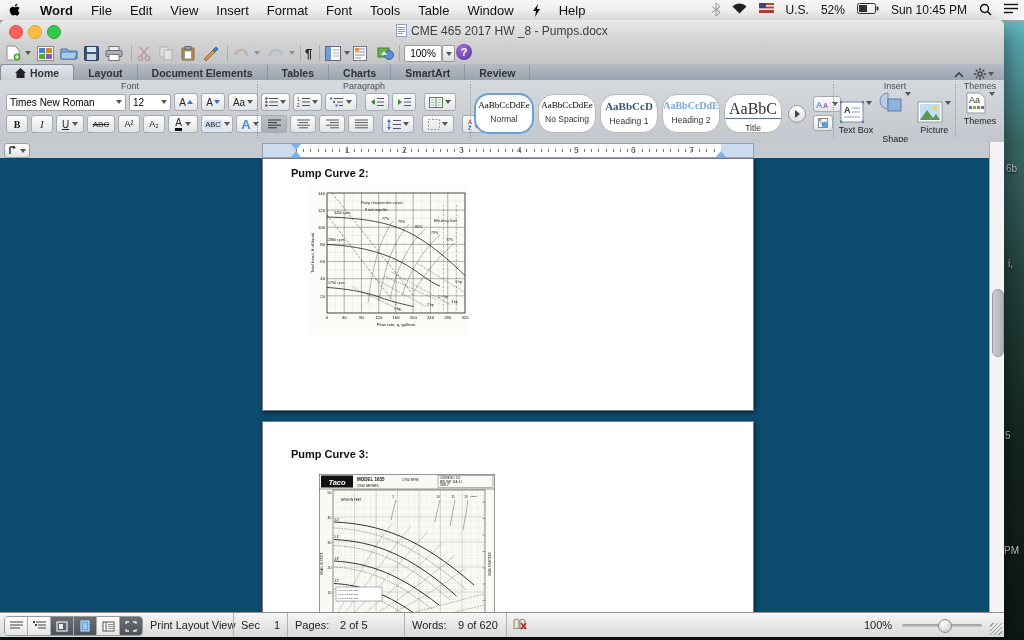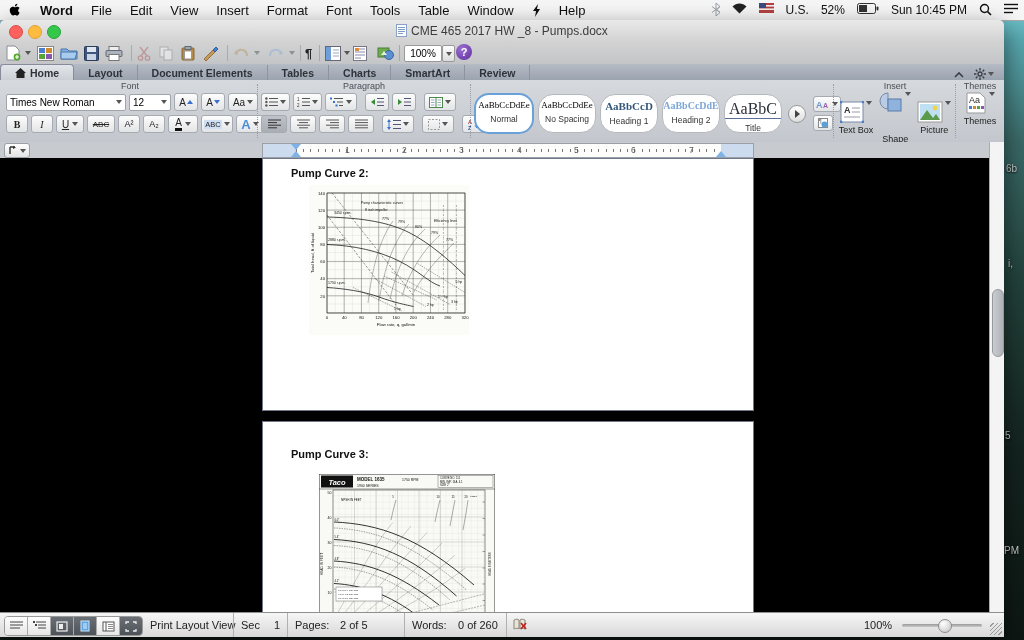--- a/index.html
+++ b/index.html
@@ -57,21 +57,21 @@
   
   #rulerrow{left:0;top:122px;width:1004px;height:16px;background:#c7cacf;border-bottom:1px solid #9aa0a8;}
   #tabsel{left:4px;top:1px;width:24px;height:13px;background:linear-gradient(#fff,#e2e2e2);border:1px solid #9aa0a8;border-radius:3px;display:flex;align-items:center;justify-content:center;gap:2px;}
   #ruler{left:262px;top:1px;width:490px;height:13px;background:#fdfdfc;border:1px solid #9aa0a8;}
   .rmargin{position:absolute;top:0;height:13px;background:#ccdcee;}
   #rticks{position:absolute;left:33px;top:5px;width:424px;height:3px;
     background-image:repeating-linear-gradient(90deg,#777 0 1px,transparent 1px 7.2px);}
   .rnum{position:absolute;top:1px;font-size:8.5px;color:#555;}
   .indent-tri{position:absolute;width:0;height:0;}
   
-  #docarea{left:0;top:138px;width:1004px;height:454px;background:#000000;overflow:hidden;}
+  #docarea{left:0;top:138px;width:1004px;height:454px;background:#0c4a6e;overflow:hidden;}
   .page{position:absolute;left:262px;width:490px;background:#fff;border:1px solid #70788a;box-shadow:1px 2px 4px rgba(0,0,0,.45);overflow:hidden;}
   .pheading{position:absolute;left:28px;font-size:11px;font-weight:bold;color:#111;}
   
   #vscroll{left:989px;top:122px;width:15px;height:470px;background:#f4f4f4;border-left:1px solid #a9adb2;}
   #vthumb{left:2px;top:147px;width:10px;height:66px;background:linear-gradient(90deg,#c9ccd0,#aeb2b8);border:1px solid #96999e;border-radius:6px;}
   .browsebtn{position:absolute;left:1px;width:13px;height:12px;background:linear-gradient(#fff,#e4e4e4);border:1px solid #aaa;border-radius:2px;display:flex;align-items:center;justify-content:center;flex-direction:column;gap:1px;}
   .tri-up{width:0;height:0;border-left:3px solid transparent;border-right:3px solid transparent;border-bottom:4px solid #333;}
   .tri-dn{width:0;height:0;border-left:3px solid transparent;border-right:3px solid transparent;border-top:4px solid #333;}
   
   #statusbar{left:0;top:592px;width:1004px;height:25px;background:linear-gradient(180deg,#f6f6f6,#d7d7d7);
@@ -1024,21 +1024,21 @@
       </div>
       <span class="sitem" style="left:150px">Print Layout View</span>
       <span class="sdiv" style="left:233px"></span>
       <span class="sitem" style="left:241px">Sec</span>
       <span class="sitem" style="left:274px">1</span>
       <span class="sdiv" style="left:287px"></span>
       <span class="sitem" style="left:295px">Pages:</span>
       <span class="sitem" style="left:340px">2 of 5</span>
       <span class="sdiv" style="left:404px"></span>
       <span class="sitem" style="left:412px">Words:</span>
-      <span class="sitem" style="left:458px">0 of 260</span>
+      <span class="sitem" style="left:458px">9 of 620</span>
       <span class="sdiv" style="left:506px"></span>
       <span class="sitem" style="left:513px;top:5px">
         <svg width="14" height="13" viewBox="0 0 14 13">
             <path d="M1 2c2-1 4-1 5 0v9c-1-1-3-1-5 0zM12 2c-2-1-4-1-5 0v9c1-1 3-1 5 0z" fill="#e8e4d8" stroke="#8a8578"></path>
             <g stroke="#c02020" stroke-width="1.6">
               <line x1="8" y1="5" x2="13" y2="11"></line>
               <line x1="13" y1="5" x2="8" y2="11"></line>
             </g>
           </svg>
       </span>

